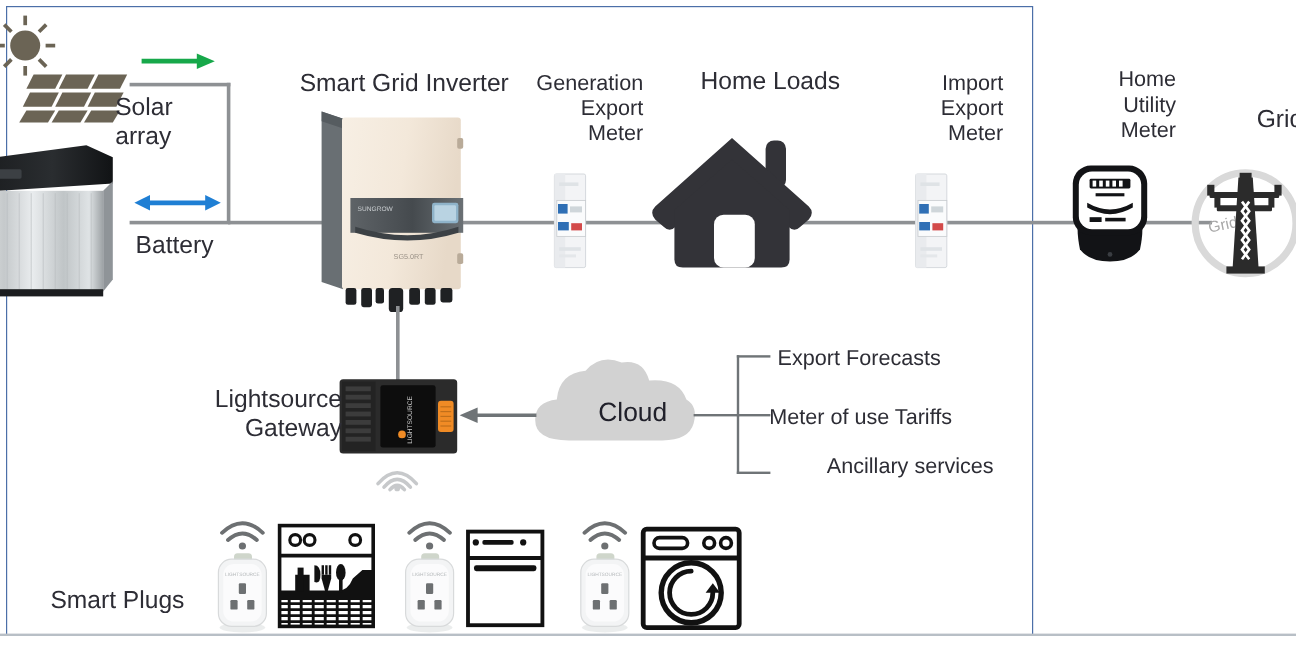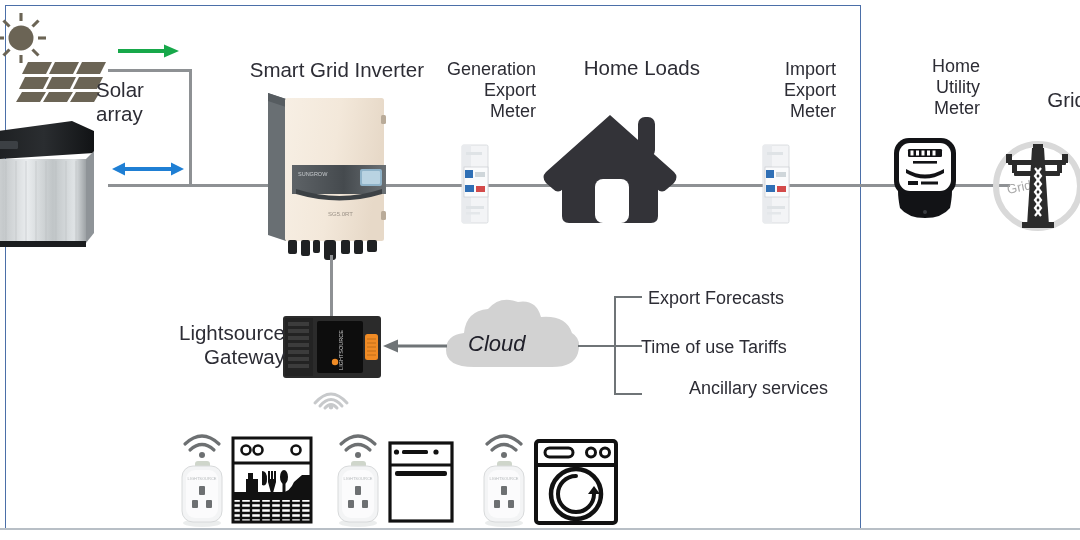--- a/index.html
+++ b/index.html
@@ -109,20 +109,21 @@
   </svg>
 
   <svg class="abs" style="left:112px;top:161px;" width="72" height="16" viewBox="0 0 72 16">
     <line x1="11" y1="8" x2="61" y2="8" stroke="#1f7fd4" stroke-width="4"></line>
     <polygon points="13,1.5 0,8 13,14.5" fill="#1f7fd4"></polygon>
     <polygon points="59,1.5 72,8 59,14.5" fill="#1f7fd4"></polygon>
   </svg>
 
   <div class="lbl t26 lft" style="left:96px;top:78px;width:86px;">Solar
 array</div>
+  <div class="lbl t26 lft" style="left:113px;top:193px;width:110px;">Battery</div>
 
   <svg class="abs" style="left:268px;top:85px;" width="122" height="170" viewBox="0 0 122 170">
     <defs>
       <linearGradient id="invf" x1="0" y1="0" x2="1" y2="0.2">
         <stop offset="0" stop-color="#f7efe4"></stop>
         <stop offset="0.55" stop-color="#f3e8da"></stop>
         <stop offset="1" stop-color="#e7d9c8"></stop>
       </linearGradient>
       <linearGradient id="bandg" x1="0" y1="0" x2="1" y2="0">
         <stop offset="0" stop-color="#5e6367"></stop>
@@ -290,37 +291,38 @@
       <path d="M8 24 Q19 11 30 24"></path>
       <path d="M13 26 Q19 19 25 26"></path>
     </g>
     <circle cx="19" cy="25" r="2.4" fill="#c7c9cb"></circle>
   </svg>
 
   <svg class="abs" style="left:440px;top:297px;" width="144" height="74" viewBox="0 0 144 74">
     <path d="M34 70 Q6 70 6 53 Q6 38 24 36 Q26 14 48 12 Q60 -2 78 5
              Q96 2 101 20 Q126 18 132 36 Q142 42 138 56 Q134 70 112 70 Z" fill="#d2d2d2"></path>
   </svg>
-  <div class="cloud-txt" style="left:468px;top:331px;width:88px;text-align:left;font-style:italic;">Cloud</div>
+  <div class="cloud-txt" style="left:468px;top:331px;width:88px;text-align:right;">Cloud</div>
 
   <svg class="abs" style="left:383px;top:339px;" width="64" height="14" viewBox="0 0 64 14">
     <line x1="14" y1="7" x2="64" y2="7" stroke="#6f7477" stroke-width="3"></line>
     <polygon points="15,0.5 0,7 15,13.5" fill="#6f7477"></polygon>
   </svg>
 
   <div class="wire hline" style="left:578px;top:345px;width:38px;background:#6f7477;height:2.4px;"></div>
   <div class="wire vline" style="left:614px;top:296px;height:99px;background:#6f7477;width:2.4px;"></div>
   <div class="wire hline" style="left:614px;top:296px;width:28px;background:#6f7477;height:2.4px;"></div>
   <div class="wire hline" style="left:614px;top:345px;width:28px;background:#6f7477;height:2.4px;"></div>
   <div class="wire hline" style="left:614px;top:393px;width:28px;background:#6f7477;height:2.4px;"></div>
 
   <div class="lbl t24 lft" style="left:648px;top:288px;width:230px;">Export Forecasts</div>
-  <div class="lbl t24 lft" style="left:641px;top:337px;width:230px;">Time of use Tariffs</div>
+  <div class="lbl t24 lft" style="left:641px;top:337px;width:230px;">Meter of use Tariffs</div>
   <div class="lbl t24 lft" style="left:645px;top:378px;width:230px;margin-left:44px;">Ancillary services</div>
 
+  <div class="lbl t26 lft" style="left:42px;top:489px;width:180px;">Smart Plugs</div>
 
   <svg class="abs" style="left:176px;top:428px;" width="52" height="100" viewBox="0 0 52 100">
     <g fill="none" stroke="#6d7072" stroke-width="3.2" stroke-linecap="round">
       <path d="M9 16 Q26 0 43 16"></path>
       <path d="M14 22 Q26 11 38 22"></path>
     </g>
     <circle cx="26" cy="27" r="3" fill="#6d7072"></circle>
     <ellipse cx="26" cy="95" rx="19" ry="4" fill="#e3e5e6" opacity="0.7"></ellipse>
     <rect x="19" y="33" width="15" height="8" rx="3" fill="#cfd6cb"></rect>
     <rect x="6" y="38" width="40" height="56" rx="11" fill="#f3f4f5" stroke="#d8dadb" stroke-width="1"></rect>

